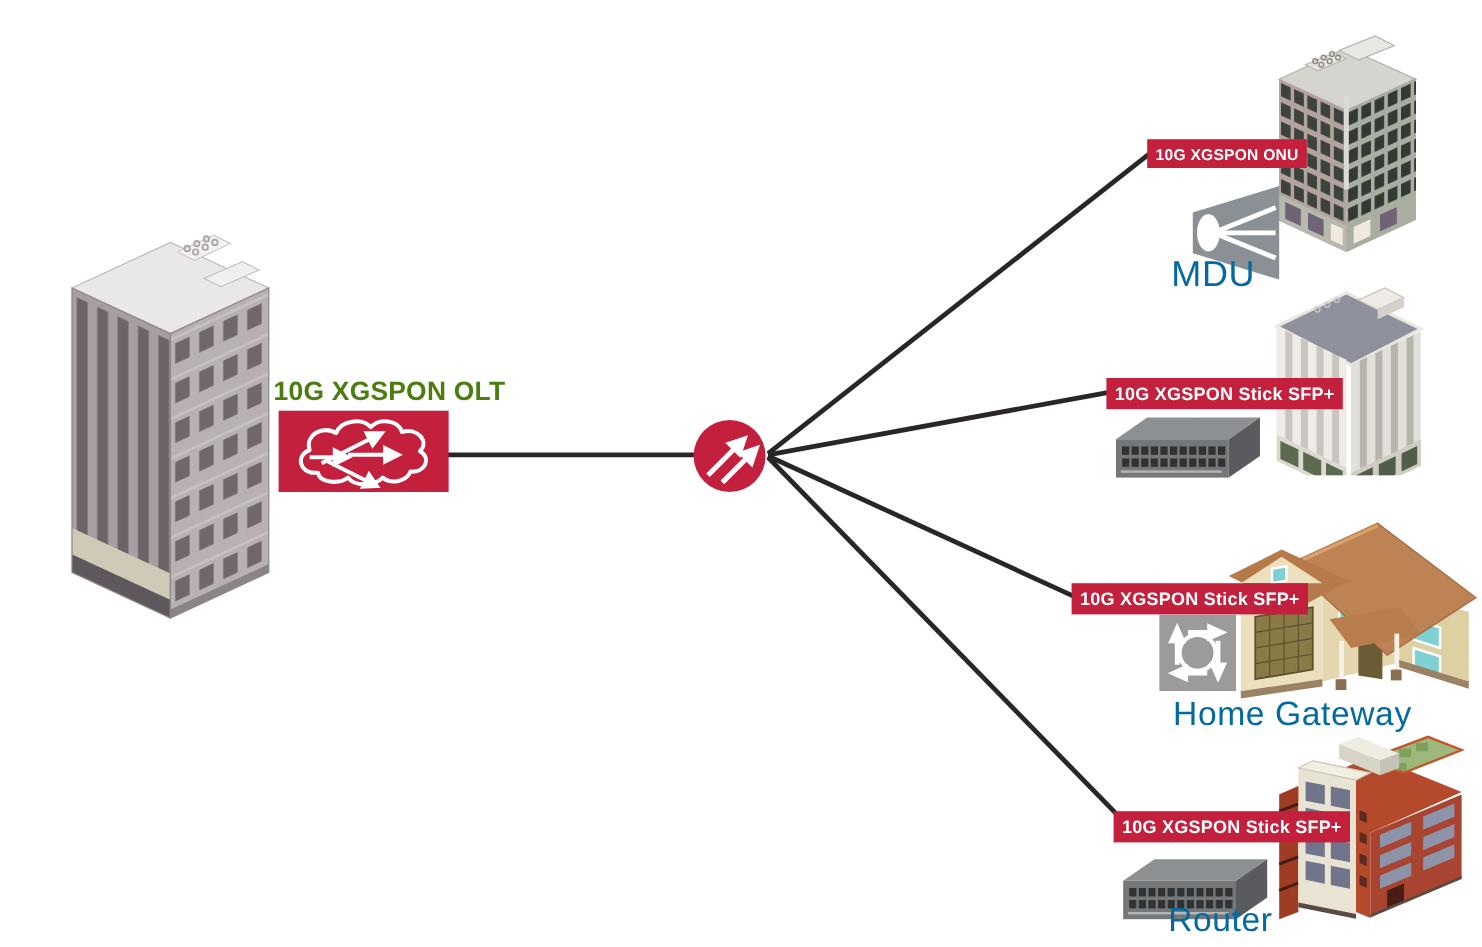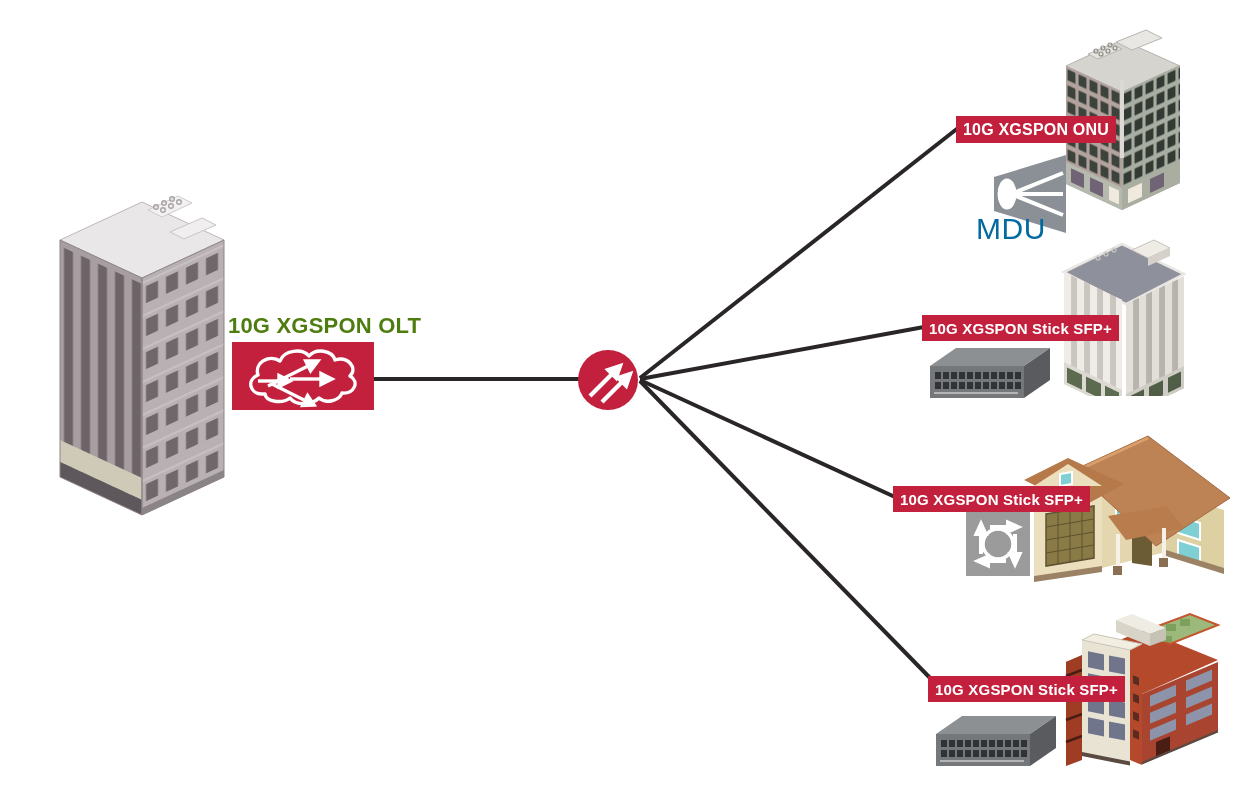--- a/index.html
+++ b/index.html
@@ -3,21 +3,21 @@
 <meta charset="utf-8">
 <style>
   html,body{margin:0;padding:0;background:#ffffff;}
   .stage{position:relative;width:1235px;height:789px;background:#ffffff;overflow:hidden;
          font-family:"Liberation Sans",sans-serif;}
   .lines{position:absolute;left:0;top:0;z-index:1;}
   .bldg{position:absolute;z-index:0;}
   .dev{position:absolute;z-index:2;}
   .badge{position:absolute;z-index:3;background:#c2203c;color:#ffffff;font-weight:bold;
          font-size:15px;line-height:1;padding:5.5px 7px;white-space:nowrap;letter-spacing:.2px;}
-  .badge.big{font-size:16px;}
+  .badge.big{font-size:13px;}
   .devlabel{position:absolute;z-index:3;color:#0369a1;font-size:28px;text-align:center;
             letter-spacing:.5px;line-height:1.1;}
   .olt-label{position:absolute;z-index:3;color:#4d7c0f;font-weight:bold;font-size:22px;
              letter-spacing:.2px;white-space:nowrap;}
 </style>
 </head>
 <body>
 
 <div class="stage">
 
@@ -219,20 +219,21 @@
       <line x1="15" y1="42" x2="15" y2="20"></line>
         <polygon points="15,12 10.5,22 19.5,22"></polygon>
       <line x1="24" y1="15" x2="44" y2="15"></line>
         <polygon points="52,15 42,10.5 42,19.5"></polygon>
       <line x1="49" y1="22" x2="49" y2="44"></line>
         <polygon points="49,52 44.5,42 53.5,42"></polygon>
       <line x1="40" y1="49" x2="20" y2="49"></line>
         <polygon points="12,49 22,44.5 22,53.5"></polygon>
     </g>
   </svg>
+  <div class="devlabel" style="left:947px;top:580px;width:260px">Home Gateway</div>
   <svg class="bldg" style="left:1016px;top:428px" width="216" height="158" viewBox="0 0 216 158">
     <polygon points="86,52 150,64 150,124 86,140" fill="#e4d6ae"></polygon>
     <polygon points="100,78 114,80.5 114,92 100,89.5" fill="#7fd0d4" stroke="#ffffff" stroke-width="2"></polygon>
     <polygon points="120,81 134,83.5 134,95 120,92.5" fill="#7fd0d4" stroke="#ffffff" stroke-width="2"></polygon>
     <polygon points="116,104 136,107 136,138 116,135" fill="#6b5c35"></polygon>
     <polygon points="150,64 208,82 208,142 150,124" fill="#ddd0a2"></polygon>
     <polygon points="162,88 184,95 184,112 162,105" fill="#7fd0d4" stroke="#ffffff" stroke-width="2"></polygon>
     <polygon points="162,112 184,119 184,136 162,129" fill="#7fd0d4" stroke="#ffffff" stroke-width="2"></polygon>
     <polygon points="18,62 86,52 86,140 18,150" fill="#ecdfbe"></polygon>
     <polygon points="30,86 78,78 78,130 30,138" fill="#8a7a45" stroke="#5d5230" stroke-width="1.5"></polygon>
@@ -284,20 +285,21 @@
         <rect x="41" y="46" width="6" height="7"></rect>
         <rect x="49" y="46" width="6" height="7"></rect>
         <rect x="57" y="46" width="6" height="7"></rect>
         <rect x="65" y="46" width="6" height="7"></rect>
         <rect x="73" y="46" width="6" height="7"></rect>
         <rect x="81" y="46" width="6" height="7"></rect>
         <rect x="89" y="46" width="6" height="7"></rect>
     </g>
     <rect x="8" y="56" width="84" height="2" fill="#b3b5b7"></rect>
   </svg>
+  <div class="devlabel" style="left:887px;top:752px;width:260px">Router</div>
   <svg class="bldg" style="left:1058px;top:610px" width="168" height="162" viewBox="0 0 168 162">
     <polygon points="8,52 86,20 160,50 84,84" fill="#b5492c"></polygon>
     <g transform="matrix(1,-0.42,0,1,84,84)">
       <rect width="76" height="70" fill="#a84430"></rect>
       <rect x="8" y="5" width="26" height="11" fill="#8d93a8"></rect>
         <rect x="44" y="5" width="26" height="11" fill="#8d93a8"></rect>
       <rect x="8" y="22" width="26" height="11" fill="#8d93a8"></rect>
         <rect x="44" y="22" width="26" height="11" fill="#8d93a8"></rect>
       <rect x="8" y="39" width="26" height="11" fill="#8d93a8"></rect>
         <rect x="44" y="39" width="26" height="11" fill="#8d93a8"></rect>

